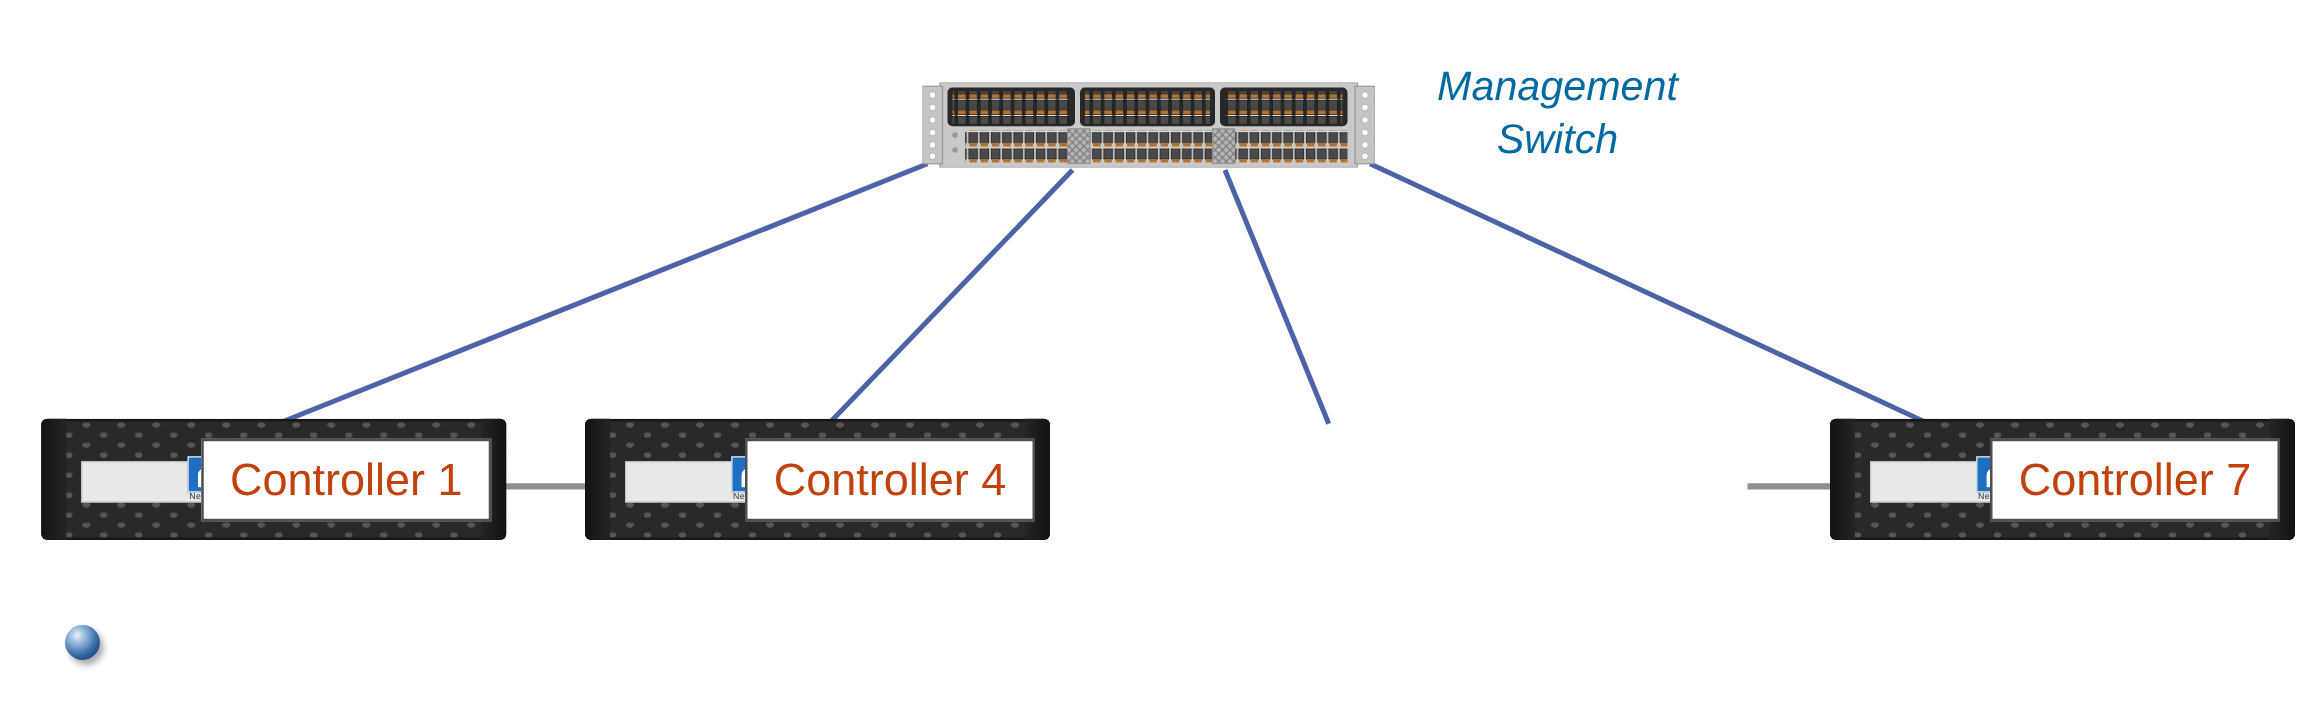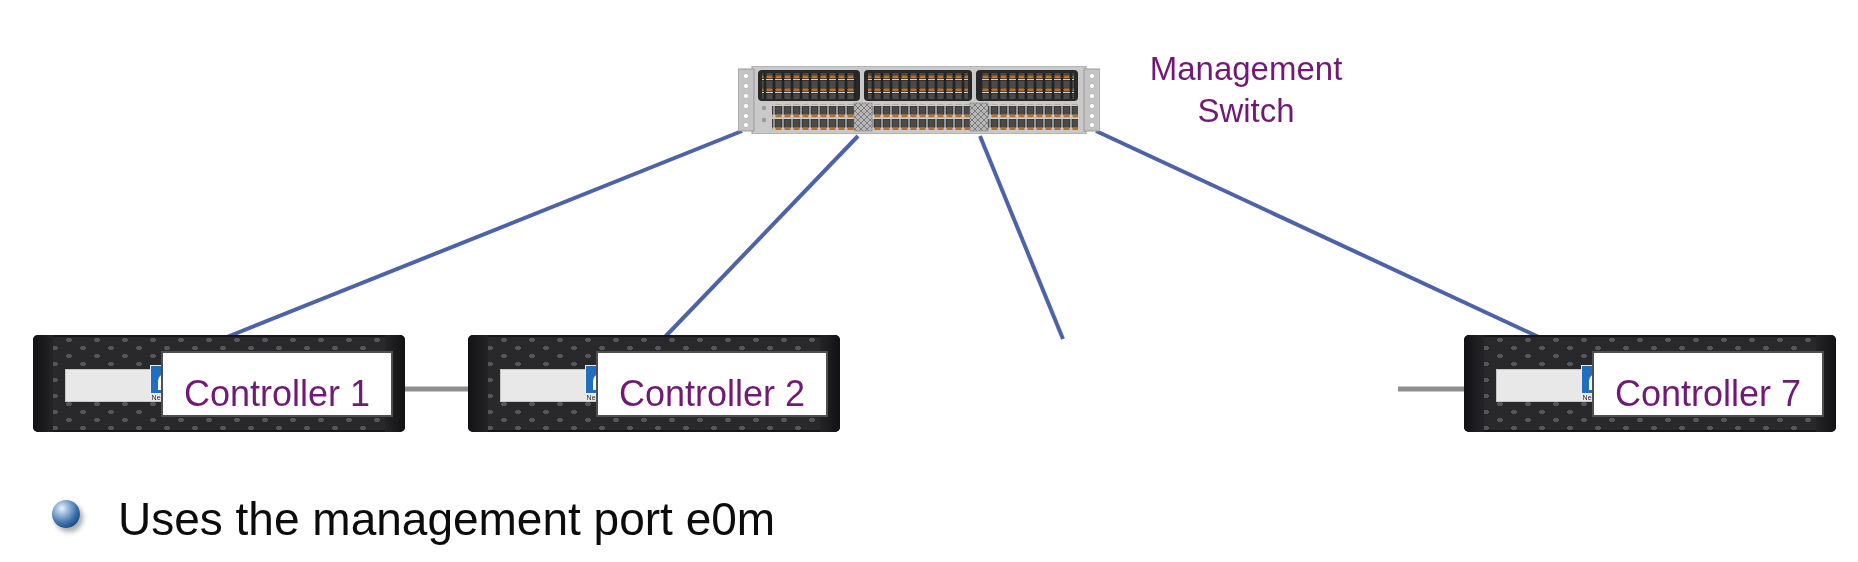--- a/index.html
+++ b/index.html
@@ -7,21 +7,21 @@
   .stage{position:relative;width:1858px;height:562px;background:#ffffff;overflow:hidden;}
 
   
   .conn-layer{position:absolute;left:0;top:0;width:1858px;height:562px;z-index:1;}
 
   
   .switch-img{position:absolute;left:738px;top:66px;width:362px;height:68px;z-index:2;}
 
   .switch-label{
     position:absolute;left:1120px;top:48px;width:252px;z-index:2;
-    font-size:33px;line-height:42px;color:#701a75;text-align:center;
+    font-size:33px;line-height:42px;color:#0369a1;text-align:center;font-style:italic;
   }
 
   
   .controller{
     position:absolute;top:335px;width:372px;height:97px;z-index:2;
     background:
       radial-gradient(ellipse 5px 3.5px at 8px 5px, #55555a 0 60%, transparent 65%),
       radial-gradient(ellipse 5px 3.5px at 22px 13px, #55555a 0 60%, transparent 65%),
       #29292c;
     background-size:28px 16px,28px 16px,auto;
@@ -43,22 +43,22 @@
     position:absolute;left:7px;bottom:3px;width:8px;height:13px;
     border:3px solid #ffffff;border-bottom:none;border-radius:7px 7px 0 0;
   }
   .logo-word{
     position:absolute;left:104px;top:59px;width:54px;text-align:center;
     font-size:7px;color:#2b2b2b;letter-spacing:0.3px;
   }
   .ctrl-label{
     position:absolute;right:12px;top:16px;width:228px;height:62px;
     background:#ffffff;border:2px solid #4f4f4f;
-    display:flex;align-items:flex-end;justify-content:center;
-    font-size:36px;color:#701a75;white-space:nowrap;
+    display:flex;align-items:center;justify-content:center;
+    font-size:36px;color:#c2410c;white-space:nowrap;
   }
 
   
   .bullet{
     position:absolute;left:52px;top:500px;width:28px;height:28px;border-radius:50%;z-index:2;
     background:radial-gradient(circle at 35% 30%, #eaf2fb 0%, #a5c3e1 20%, #3d72ac 55%, #1a4b81 78%, #0e3158 100%);
     box-shadow:3px 4px 5px rgba(70,70,70,0.45);
   }
   .note-text{
     position:absolute;left:118px;top:492px;z-index:2;
@@ -154,34 +154,33 @@
 
   <div class="controller" style="left:468px">
     <div class="ctrl-edge l"></div>
     <div class="ctrl-edge r"></div>
     <div class="ctrl-plate"></div>
     <div class="ctrl-logo">
       <div class="logo-arch"></div>
     </div>
     <div class="logo-word">NetApp</div>
     <div class="ctrl-label">
-      <span>Controller 2</span>
+      <span>Controller 4</span>
     </div>
   </div>
 
 
   <div class="controller" style="left:1464px">
     <div class="ctrl-edge l"></div>
     <div class="ctrl-edge r"></div>
     <div class="ctrl-plate"></div>
     <div class="ctrl-logo">
       <div class="logo-arch"></div>
     </div>
     <div class="logo-word">NetApp</div>
     <div class="ctrl-label">
       <span>Controller 7</span>
     </div>
   </div>
 
   <div class="bullet"></div>
-  <div class="note-text">Uses the management port e0m</div>
 
 </div>
 
 </body></html>

